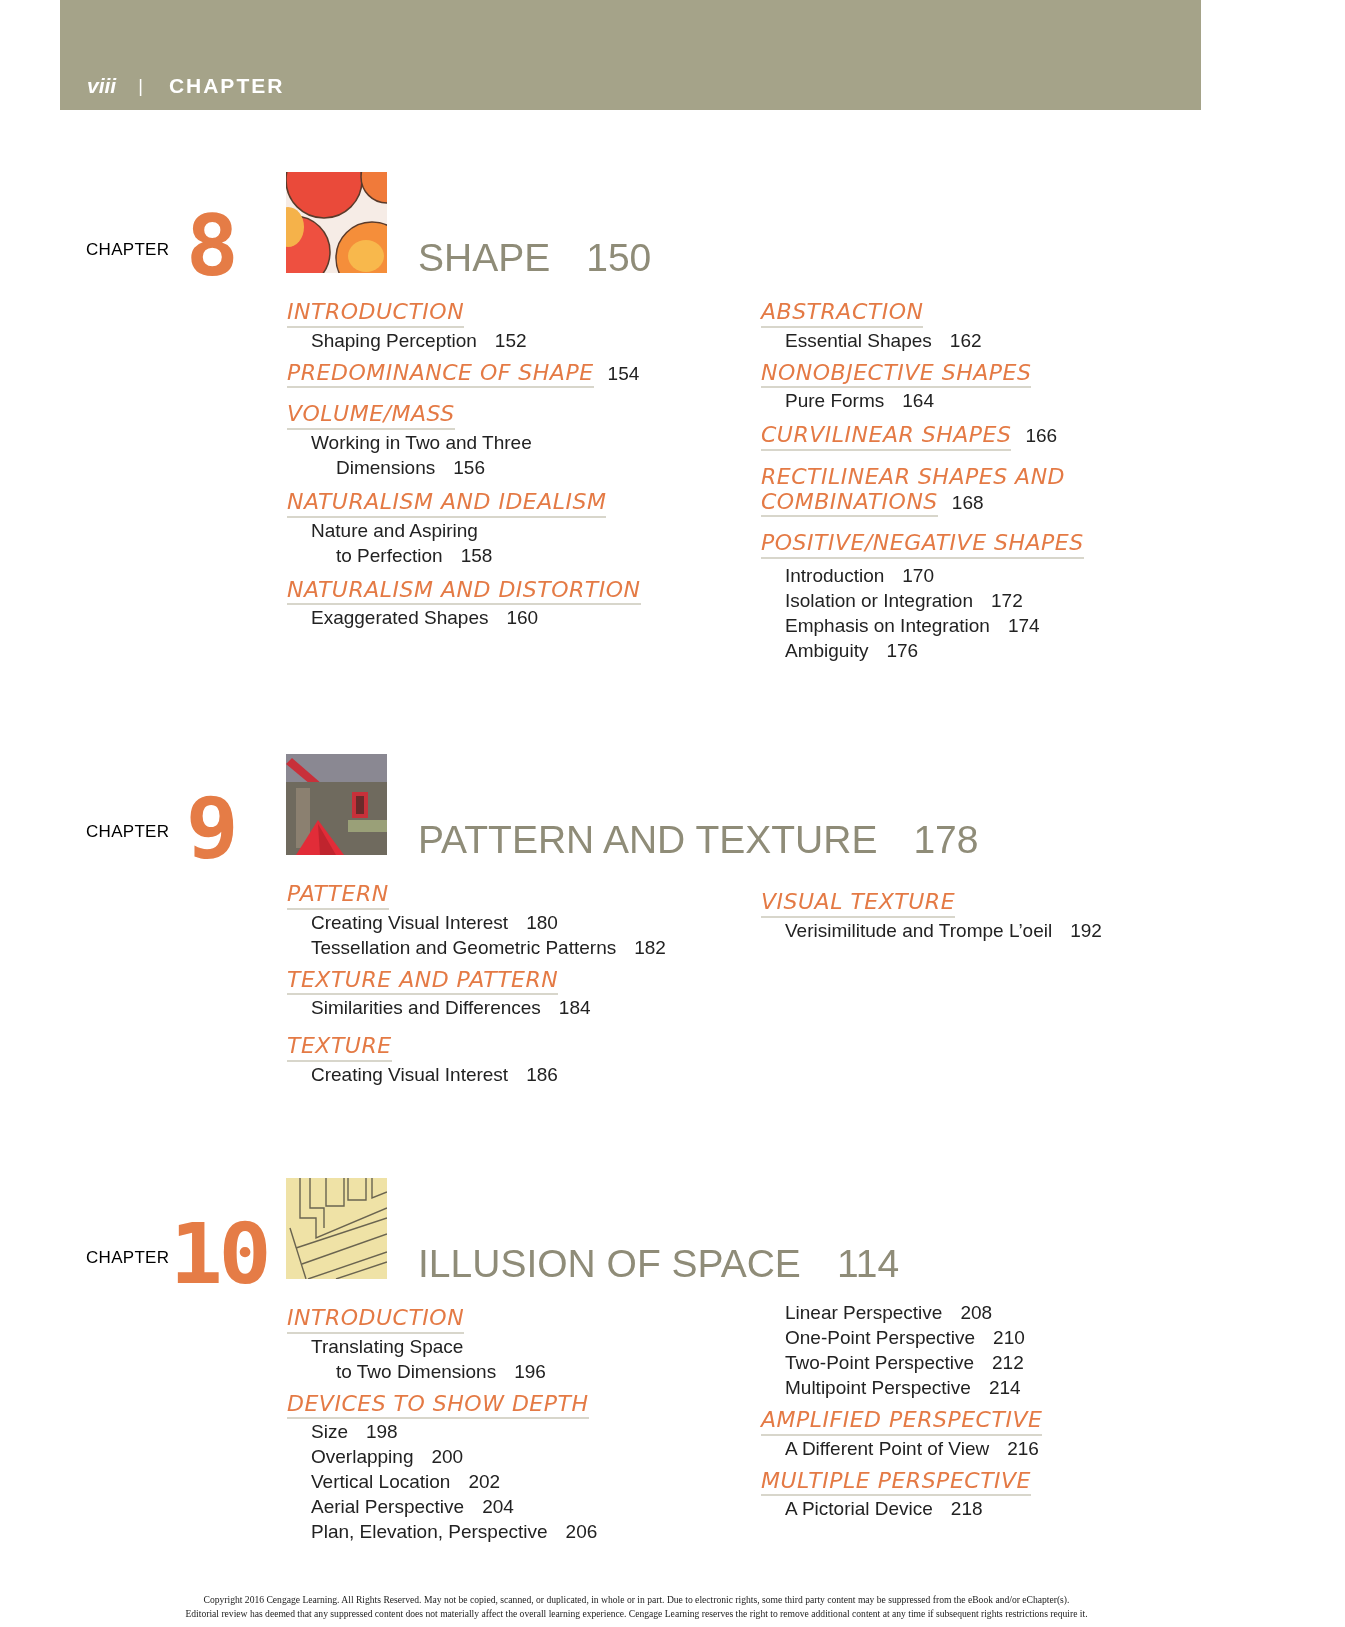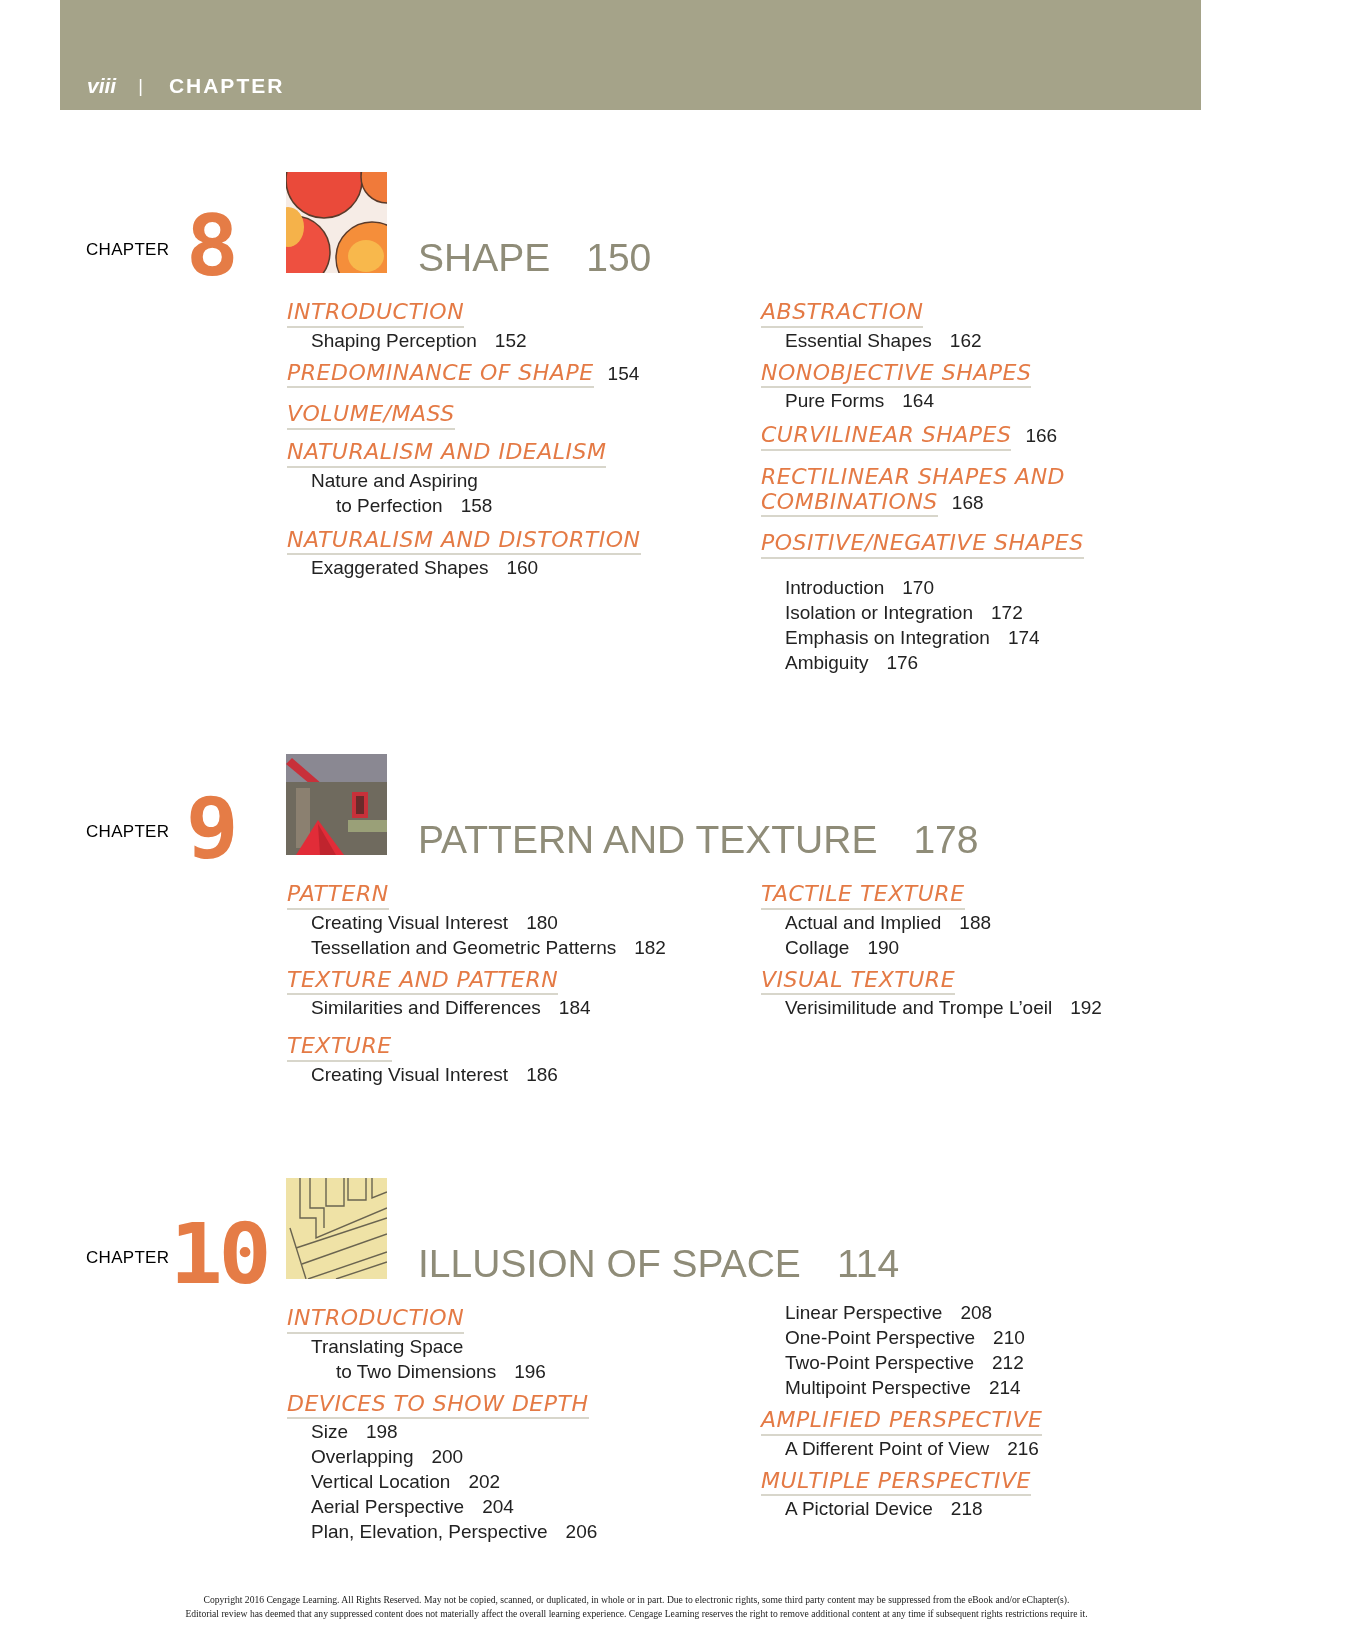--- a/index.html
+++ b/index.html
@@ -53,20 +53,21 @@
   <div class="col" style="left:287px;top:300px;width:420px">
     <div class="sec-wrap">
       <span class="sec">INTRODUCTION</span>
       <div class="entry"><span>Shaping Perception</span><span class="pn">152</span></div>
     </div>
     <div class="sec-wrap" style="margin-top:8px">
       <span class="sec">PREDOMINANCE OF SHAPE</span><span class="sec-page">154</span>
     </div>
     <div class="sec-wrap" style="margin-top:14px">
       <span class="sec">VOLUME/MASS</span>
+      <div class="entry"><span>Working in Two and Three</span><span class="cont"><span>Dimensions</span><span class="pn">156</span></span></div>
     </div>
     <div class="sec-wrap" style="margin-top:10px">
       <span class="sec">NATURALISM AND IDEALISM</span>
       <div class="entry"><span>Nature and Aspiring</span><span class="cont"><span>to Perfection</span><span class="pn">158</span></span></div>
     </div>
     <div class="sec-wrap" style="margin-top:10px">
       <span class="sec">NATURALISM AND DISTORTION</span>
       <div class="entry"><span>Exaggerated Shapes</span><span class="pn">160</span></div>
     </div>
   </div>
@@ -82,21 +83,21 @@
     </div>
     <div class="sec-wrap" style="margin-top:10px">
       <span class="sec">CURVILINEAR SHAPES</span><span class="sec-page">166</span>
     </div>
     <div class="sec-wrap" style="margin-top:14px">
       <span class="sec" style="border-bottom:none;padding-bottom:0">RECTILINEAR SHAPES AND</span><br>
       <span class="sec">COMBINATIONS</span><span class="sec-page">168</span>
     </div>
     <div class="sec-wrap" style="margin-top:14px">
       <span class="sec">POSITIVE/NEGATIVE SHAPES</span>
-      <div class="entry" style="margin-top:16px"><span>Introduction</span><span class="pn">170</span></div>
+      <div class="entry" style="margin-top:4px"><span>Introduction</span><span class="pn">170</span></div>
       <div class="entry"><span>Isolation or Integration</span><span class="pn">172</span></div>
       <div class="entry"><span>Emphasis on Integration</span><span class="pn">174</span></div>
       <div class="entry"><span>Ambiguity</span><span class="pn">176</span></div>
     </div>
   </div>
 </div>
 
 <div class="chapter">
   <div class="ch-label" style="top:822px">CHAPTER</div>
   <div class="ch-num" style="left:187px;top:786px">9</div>
@@ -126,25 +127,20 @@
       <span class="sec">TEXTURE AND PATTERN</span>
       <div class="entry"><span>Similarities and Differences</span><span class="pn">184</span></div>
     </div>
     <div class="sec-wrap" style="margin-top:14px">
       <span class="sec">TEXTURE</span>
       <div class="entry"><span>Creating Visual Interest</span><span class="pn">186</span></div>
     </div>
   </div>
 
   <div class="col" style="left:761px;top:882px;width:440px">
-    <div class="sec-wrap">
-      <span class="sec">TACTILE TEXTURE</span>
-      <div class="entry"><span>Actual and Implied</span><span class="pn">188</span></div>
-      <div class="entry"><span>Collage</span><span class="pn">190</span></div>
-    </div>
     <div class="sec-wrap" style="margin-top:8px">
       <span class="sec">VISUAL TEXTURE</span>
       <div class="entry"><span>Verisimilitude and Trompe L’oeil</span><span class="pn">192</span></div>
     </div>
   </div>
 </div>
 
 <div class="chapter">
   <div class="ch-label" style="top:1248px">CHAPTER</div>
   <div class="ch-num" style="left:172px;top:1212px">10</div>

